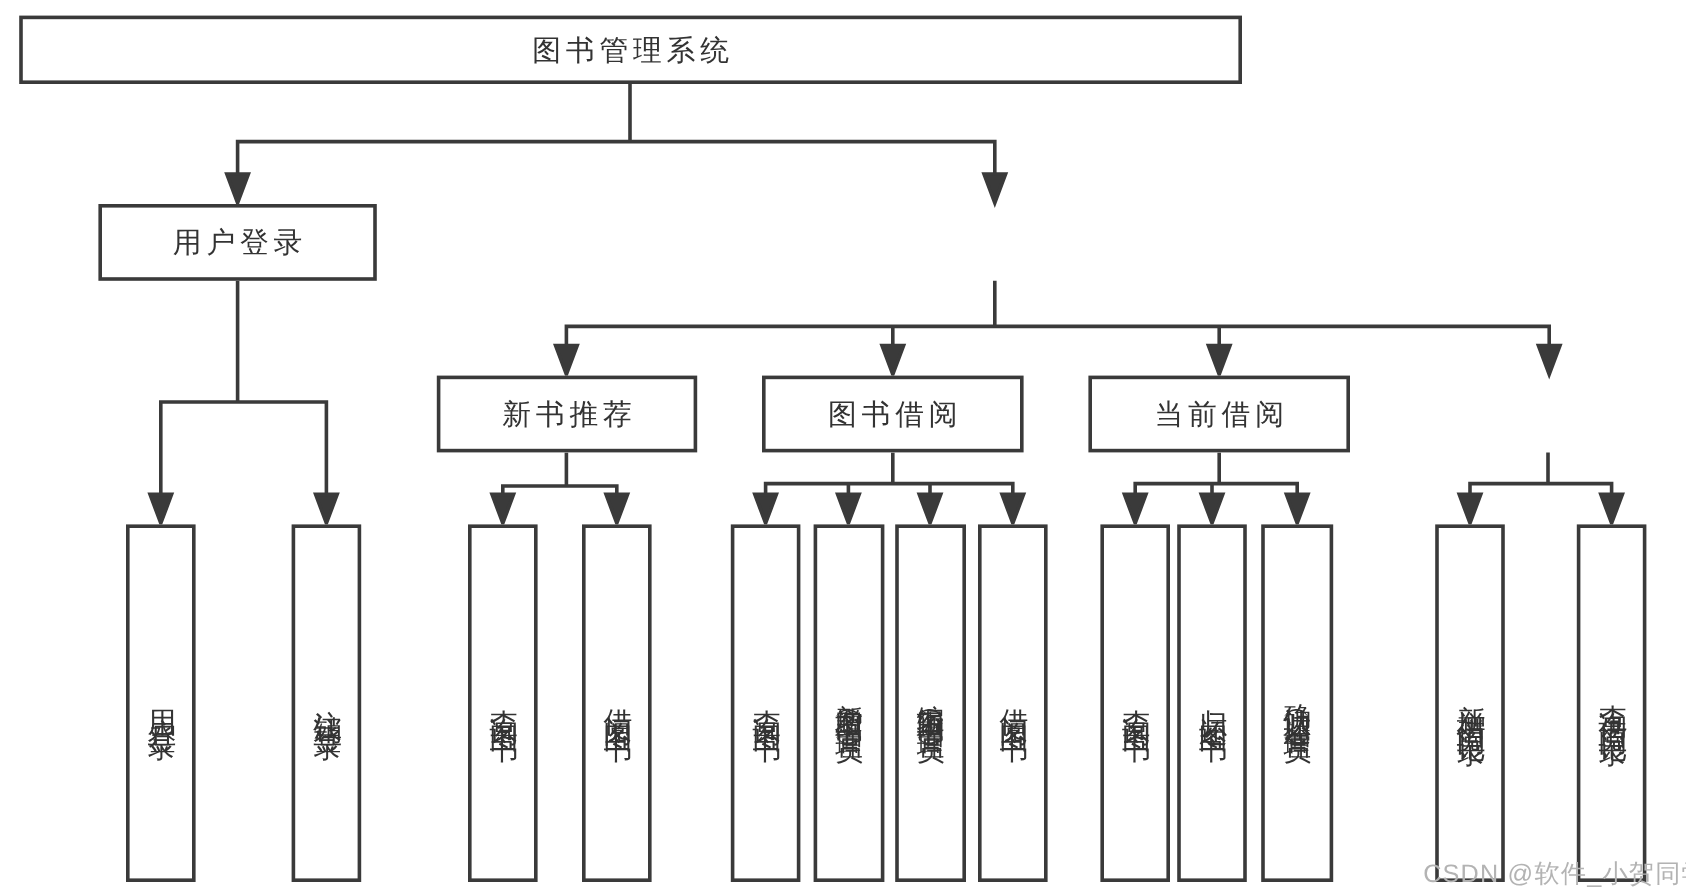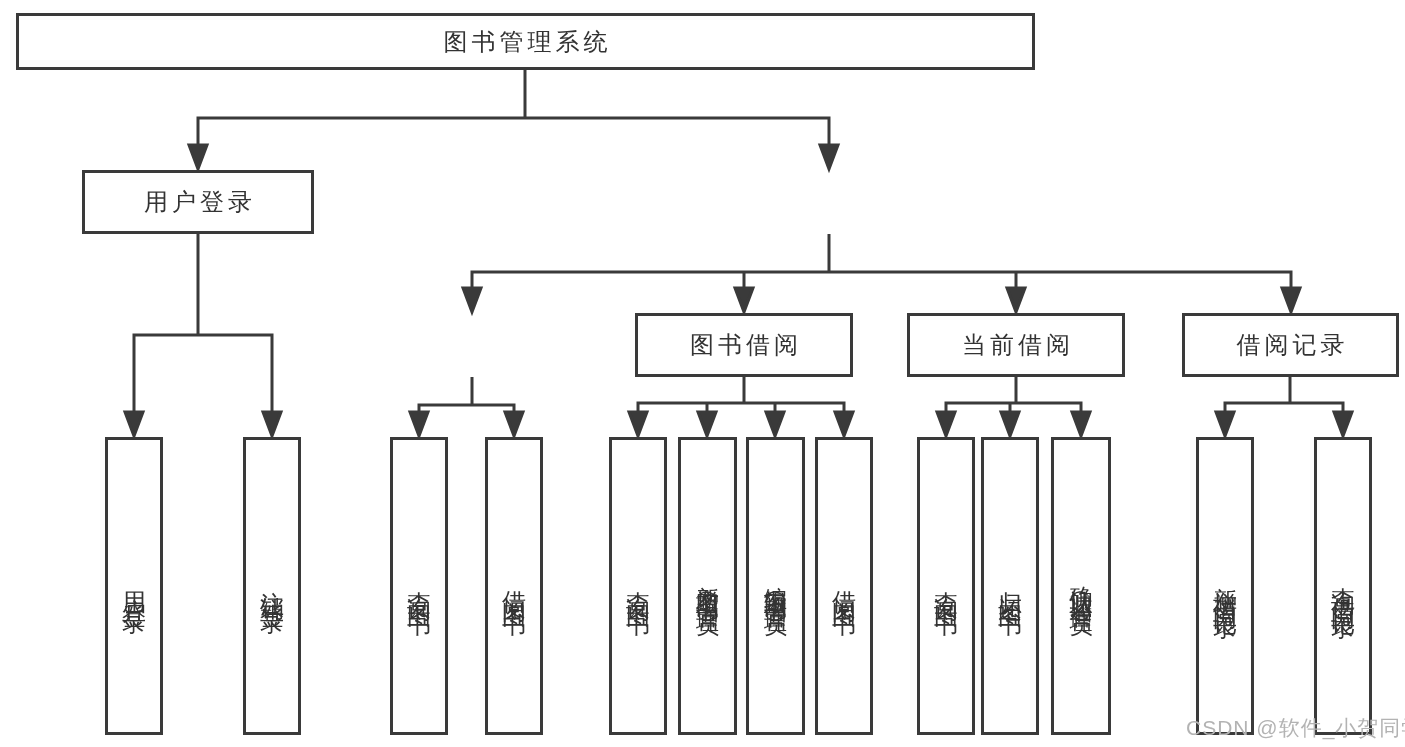--- a/index.html
+++ b/index.html
@@ -105,28 +105,28 @@
   </svg>
 
   <div class="node" id="n-root">
     <span class="h-label">图书管理系统</span>
   </div>
 
   <div class="node" id="n-user-login">
     <span class="h-label">用户登录</span>
   </div>
 
+  <div class="node" id="n-new-rec">
+    <span class="h-label">新书推荐</span>
+  </div>
   <div class="node" id="n-current">
     <span class="h-label">当前借阅</span>
   </div>
   <div class="node" id="n-borrow">
     <span class="h-label">图书借阅</span>
-  </div>
-  <div class="node" id="n-records">
-    <span class="h-label">借阅记录</span>
   </div>
 
   <div class="node leaf" id="l-login">
     <span class="v-label">用户登录</span>
   </div>
   <div class="node leaf" id="l-logout">
     <span class="v-label">注销登录</span>
   </div>
 
   <div class="node leaf" id="l-nr-q">

